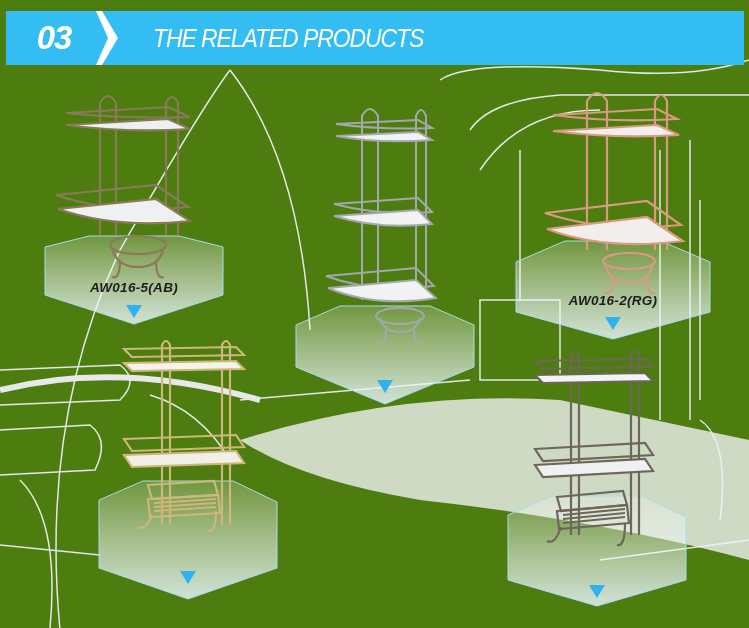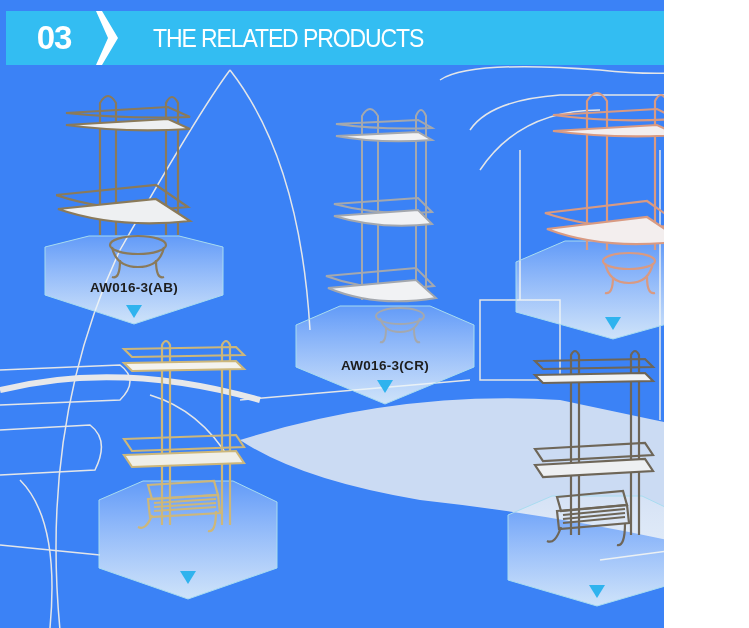--- a/index.html
+++ b/index.html
@@ -1,17 +1,17 @@
 <!DOCTYPE html>
 <html><head>
 <meta charset="utf-8">
 <style>
   * { margin:0; padding:0; box-sizing:border-box; }
   body { width:749px; height:628px; overflow:hidden; background:#ffffff; font-family:"Liberation Sans", sans-serif; }
-  .page { position:relative; width:664px; height:628px; background:#3b82f6; overflow:hidden; }
+  .page { position:relative; width:749px; height:628px; background:#4d7c0f; overflow:hidden;font-style:italic; }
 
   
   .bg { position:absolute; inset:0; }
 
   
   .banner { position:absolute; left:6px; top:11px; width:738px; height:54px; background:#33bdf2; }
   .banner-num { position:absolute; left:6px; top:11px; width:96px; height:54px; display:flex; align-items:center; justify-content:center;
     color:#ffffff; font-size:33px; font-weight:bold; letter-spacing:-1px; font-family:"Liberation Sans", sans-serif; }
   .banner-chevron { position:absolute; left:96px; top:11px; width:24px; height:54px; }
   .banner-title { position:absolute; left:153px; top:11px; height:54px; display:flex; align-items:center;
@@ -81,21 +81,21 @@
         <path d="M10 28 L112 22 L134 32 Q70 34 10 28 Z"></path>
         <path d="M10 40 L112 34 L134 44 Q70 48 10 40 Z" fill="#eef0f2"></path>
         <path d="M0 110 L100 100 L132 122 Q60 130 0 110 Z"></path>
         <path d="M2 124 L100 114 L134 136 Q60 144 2 124 Z" fill="#eef0f2"></path>
         <ellipse cx="82" cy="160" rx="28" ry="9"></ellipse>
         <path d="M56 162 Q60 182 82 182 Q104 182 108 162"></path>
         <path d="M64 175 Q64 195 56 192"></path>
         <path d="M100 175 Q100 195 108 192"></path>
       </g>
     </svg>
-    <div class="product-label" style="top:195px;">AW016-3(AB)</div>
+    <div class="product-label" style="top:195px;">AW016-5(AB)</div>
     <div class="product-arrow" style="top:220px;"></div>
   </div>
 
   <div class="product" style="left:295px; top:100px; width:180px; height:305px;">
     <svg class="hexbox" style="left:0; top:205px;" width="180" height="100" viewBox="0 0 180 100">
       <defs>
           <linearGradient id="hg2" x1="0" y1="0" x2="0" y2="1">
             <stop offset="0" stop-color="#ffffff" stop-opacity="0.2"></stop>
             <stop offset="1" stop-color="#e8f4fa" stop-opacity="0.85"></stop>
           </linearGradient>
@@ -111,21 +111,20 @@
         <path d="M14 104 L98 98 L112 112 Q60 116 14 104 Z"></path>
         <path d="M14 116 L98 110 L112 124 Q60 130 14 116 Z" fill="#f1f2f4"></path>
         <path d="M6 176 L96 168 L114 186 Q54 194 6 176 Z"></path>
         <path d="M8 188 L96 180 L116 198 Q56 208 8 188 Z" fill="#f1f2f4"></path>
         <ellipse cx="80" cy="216" rx="24" ry="8"></ellipse>
         <path d="M60 218 Q64 232 80 232 Q96 232 100 218"></path>
         <path d="M66 228 Q66 244 60 242"></path>
         <path d="M94 228 Q94 244 100 242"></path>
       </g>
     </svg>
-    <div class="product-label" style="top:258px;">AW016-3(CR)</div>
     <div class="product-arrow" style="top:280px;"></div>
   </div>
 
   <div class="product" style="left:515px; top:85px; width:196px; height:255px;">
     <svg class="hexbox" style="left:0; top:155px;" width="196" height="100" viewBox="0 0 196 100">
       <defs>
           <linearGradient id="hg3" x1="0" y1="0" x2="0" y2="1">
             <stop offset="0" stop-color="#ffffff" stop-opacity="0.2"></stop>
             <stop offset="1" stop-color="#e8f4fa" stop-opacity="0.85"></stop>
           </linearGradient>
@@ -139,20 +138,21 @@
         <path d="M10 30 L114 24 L134 34 Q70 38 10 30 Z"></path>
         <path d="M10 46 L114 40 L136 50 Q70 54 10 46 Z" fill="#f3eeee"></path>
         <path d="M2 128 L104 116 L138 140 Q62 148 2 128 Z"></path>
         <path d="M4 144 L104 132 L140 156 Q62 166 4 144 Z" fill="#f3eeee"></path>
         <ellipse cx="86" cy="176" rx="26" ry="8"></ellipse>
         <path d="M62 178 Q66 198 86 198 Q106 198 110 178"></path>
         <path d="M70 192 Q70 210 62 208"></path>
         <path d="M104 192 Q104 210 112 208"></path>
       </g>
     </svg>
+    <div class="product-label" style="top:208px;">AW016-2(RG)</div>
     <div class="product-arrow" style="top:232px;"></div>
   </div>
 
   <div class="product" style="left:98px; top:335px; width:180px; height:265px;">
     <svg class="hexbox" style="left:0; top:145px;" width="180" height="120" viewBox="0 0 180 120">
       <defs>
           <linearGradient id="hg4" x1="0" y1="0" x2="0" y2="1">
             <stop offset="0" stop-color="#ffffff" stop-opacity="0.2"></stop>
             <stop offset="1" stop-color="#e8f4fa" stop-opacity="0.85"></stop>
           </linearGradient>

